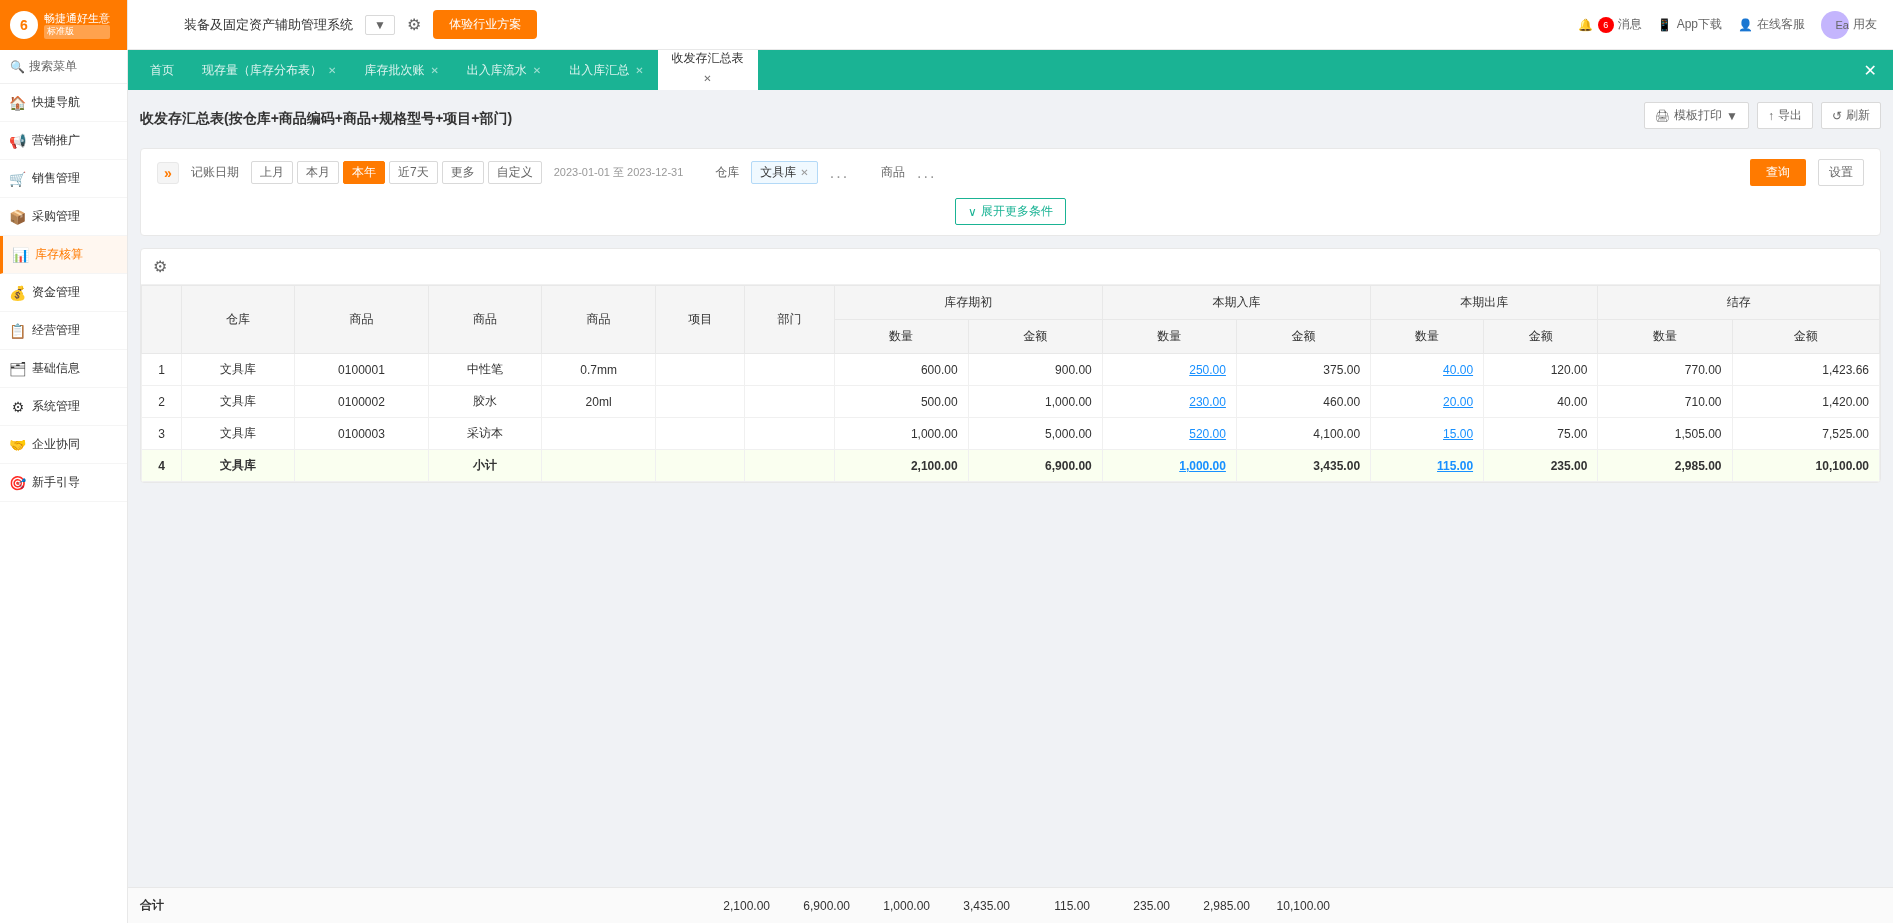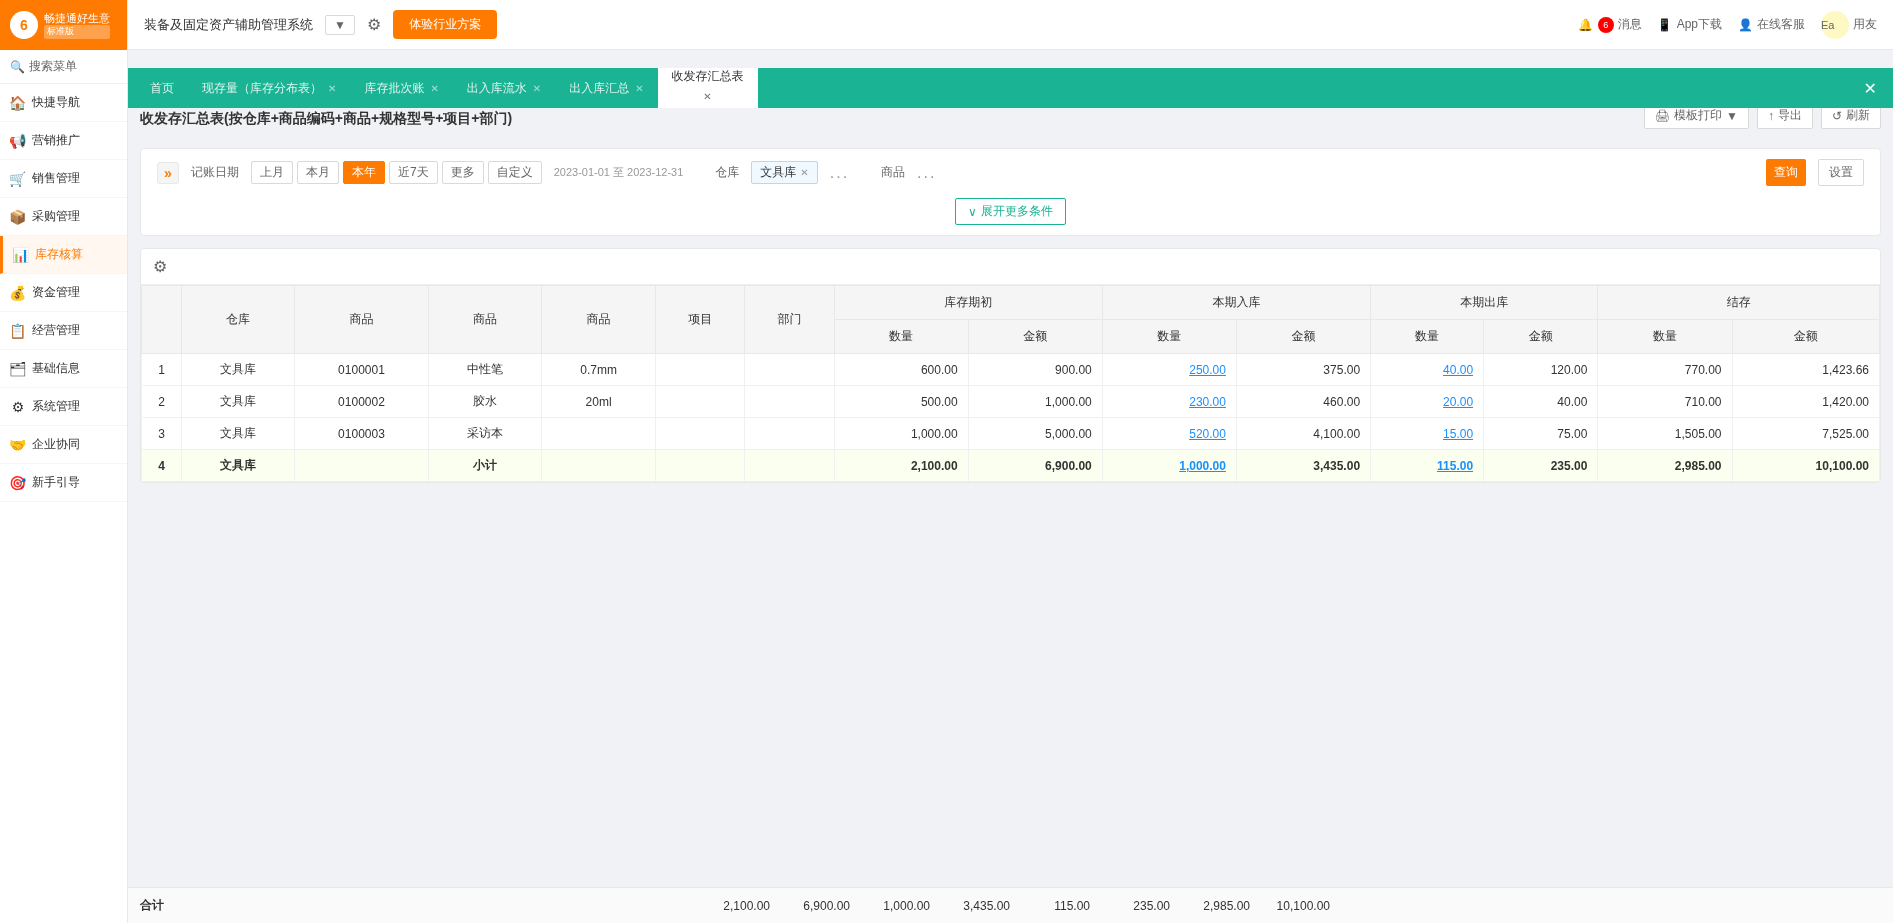--- a/index.html
+++ b/index.html
@@ -31,41 +31,41 @@
     }
     .sidebar-item.active { background: #fff7f0; color: #ff7a00; border-left: 3px solid #ff7a00; }
     .sidebar-icon { width: 16px; height: 16px; display: flex; align-items: center; justify-content: center; font-size: 14px; }
 
     
     .top-header {
       position: fixed; left: 128px; right: 0; top: 0; height: 50px;
       background: #fff; border-bottom: 1px solid #e8e8e8; z-index: 99;
       display: flex; align-items: center; padding: 0 16px; gap: 12px;
     }
-    .top-header-title { font-size: 13px; color: #333; font-weight: 500; }
+    .top-header-title { font-size: 13px; color: #333; font-weight: 500; margin-left: 40px; }
     .top-header-dropdown {
       display: flex; align-items: center; gap: 4px; color: #666; cursor: pointer;
       border: 1px solid #d9d9d9; padding: 2px 8px; border-radius: 2px; font-size: 12px;
     }
     .top-header-gear { font-size: 16px; color: #666; cursor: pointer; }
     .try-btn {
       background: #ff7a00; color: #fff; border: none; padding: 6px 16px;
       border-radius: 4px; cursor: pointer; font-size: 12px;
     }
     .top-header-right { margin-left: auto; display: flex; align-items: center; gap: 16px; }
     .top-header-right-item { display: flex; align-items: center; gap: 4px; color: #666; cursor: pointer; font-size: 12px; }
     .badge-red {
       background: red; color: #fff; border-radius: 50%; width: 16px; height: 16px;
       display: flex; align-items: center; justify-content: center; font-size: 9px;
     }
-    .avatar { width: 28px; height: 28px; background: #fef9c3; border-radius: 50%; display: flex; align-items: center; justify-content: flex-start; font-size: 11px; color: #666; }
+    .avatar { width: 28px; height: 28px; background: #c4b5fd; border-radius: 50%; display: flex; align-items: center; justify-content: flex-end; font-size: 11px; color: #666; }
 
     
     .tab-bar {
-      position: fixed; left: 128px; right: 0; top: 68px; height: 40px;
+      position: fixed; left: 128px; right: 0; top: 50px; height: 40px;
       background: #1ab394; z-index: 98;
       display: flex; align-items: center; padding: 0 8px; gap: 0;
     }
     .tab-item {
       padding: 0 14px; height: 40px; display: flex; align-items: center; gap: 6px;
       color: rgba(255,255,255,0.85); cursor: pointer; font-size: 12px; white-space: nowrap;
     }
     .tab-item.active { background: #fff; color: #333; flex-direction: column; }
     .tab-close { font-size: 10px; opacity: 0.7; }
     .tab-bar-close { margin-left: auto; color: #fff; cursor: pointer; font-size: 16px; padding: 0 8px; }
@@ -121,21 +121,21 @@
       display: flex; align-items: center; gap: 4px; padding: 4px 10px;
       border: 1px solid #d9d9d9; border-radius: 2px; cursor: pointer;
       font-size: 12px; color: #666; background: #fff;
     }
     .btn-refresh {
       display: flex; align-items: center; gap: 4px; padding: 4px 10px;
       border: 1px solid #d9d9d9; border-radius: 2px; cursor: pointer;
       font-size: 12px; color: #666; background: #fff;
     }
     .btn-query {
-      background: #ff7a00; color: #fff; border: none; padding: 5px 8px;
+      background: #ff7a00; color: #fff; border: none; padding: 5px 16px;
       border-radius: 2px; cursor: pointer; font-size: 12px;
     }
     .btn-settings-small {
       border: 1px solid #d9d9d9; padding: 4px 10px; border-radius: 2px;
       cursor: pointer; font-size: 12px; color: #666; background: #fff;
     }
 
     
     .table-card {
       background: #fff; border-radius: 4px; border: 1px solid #e8e8e8; overflow: hidden;

